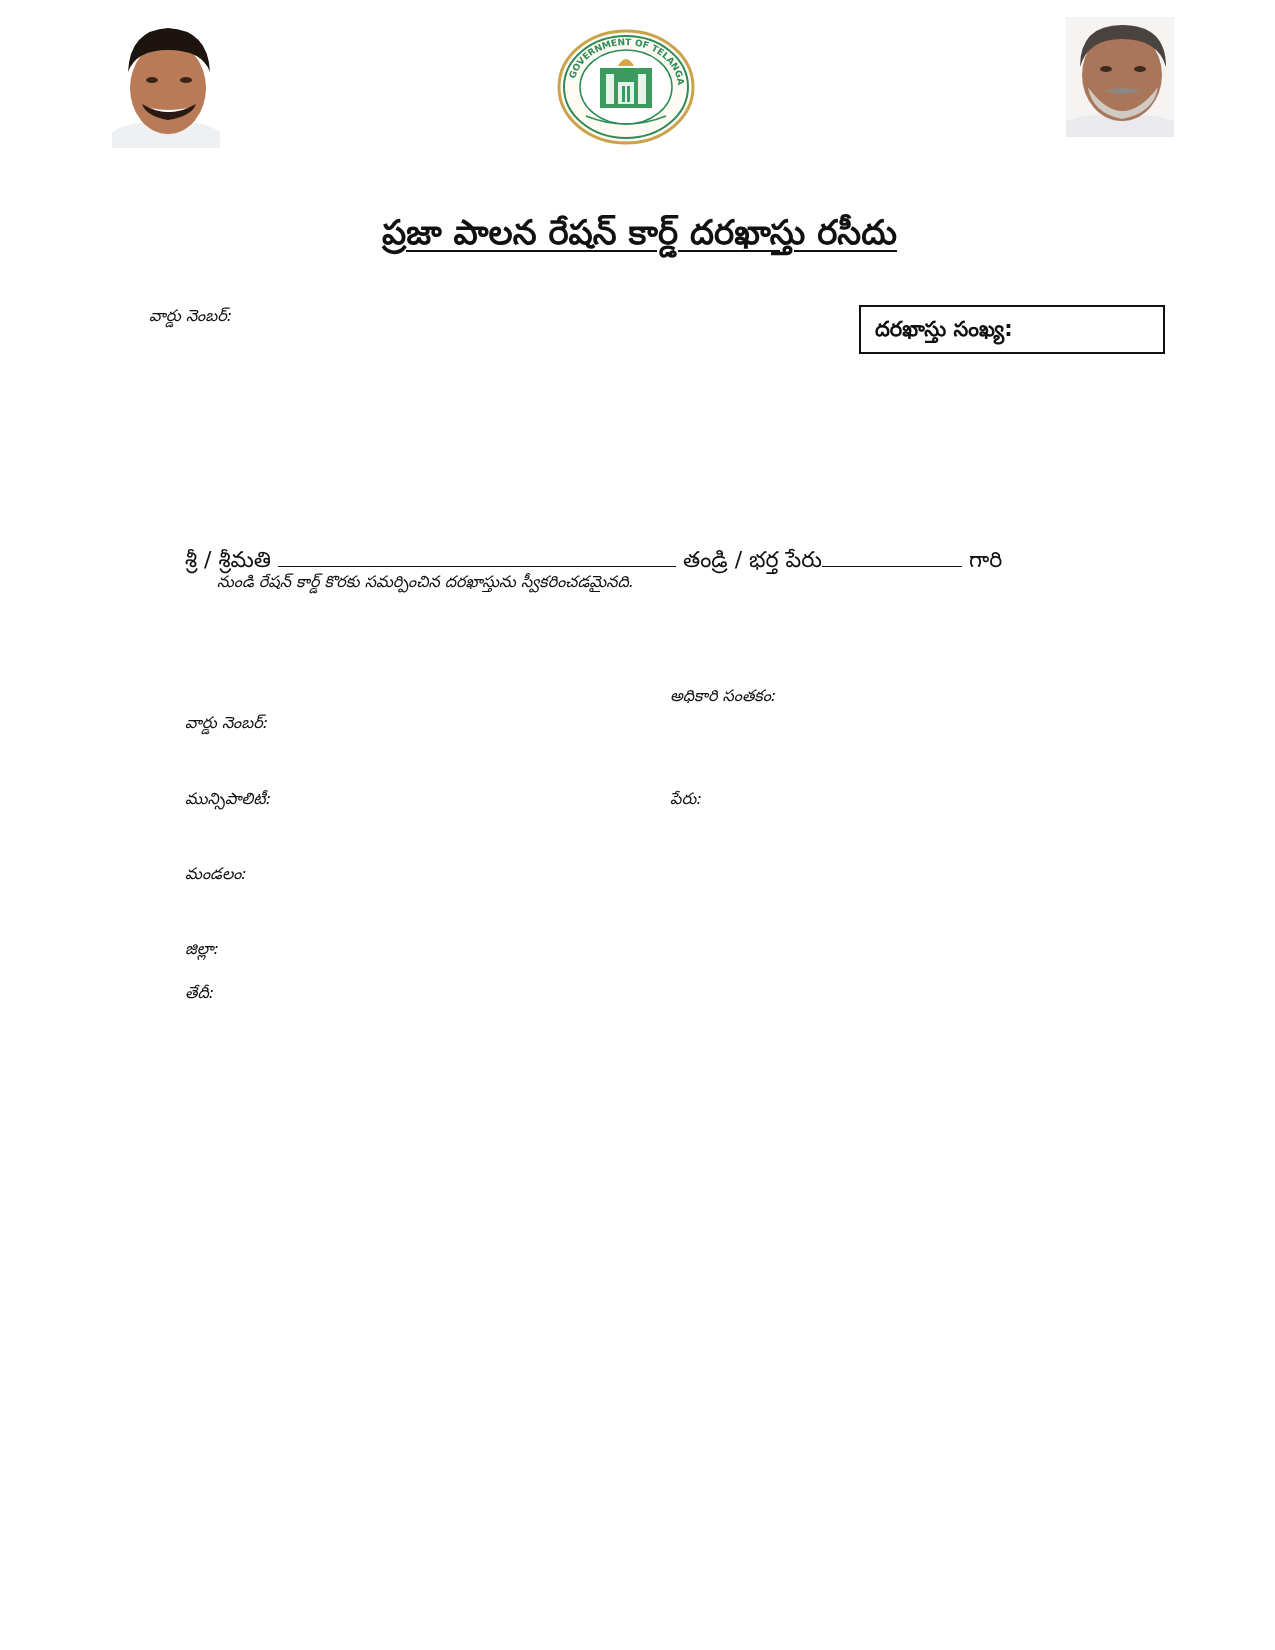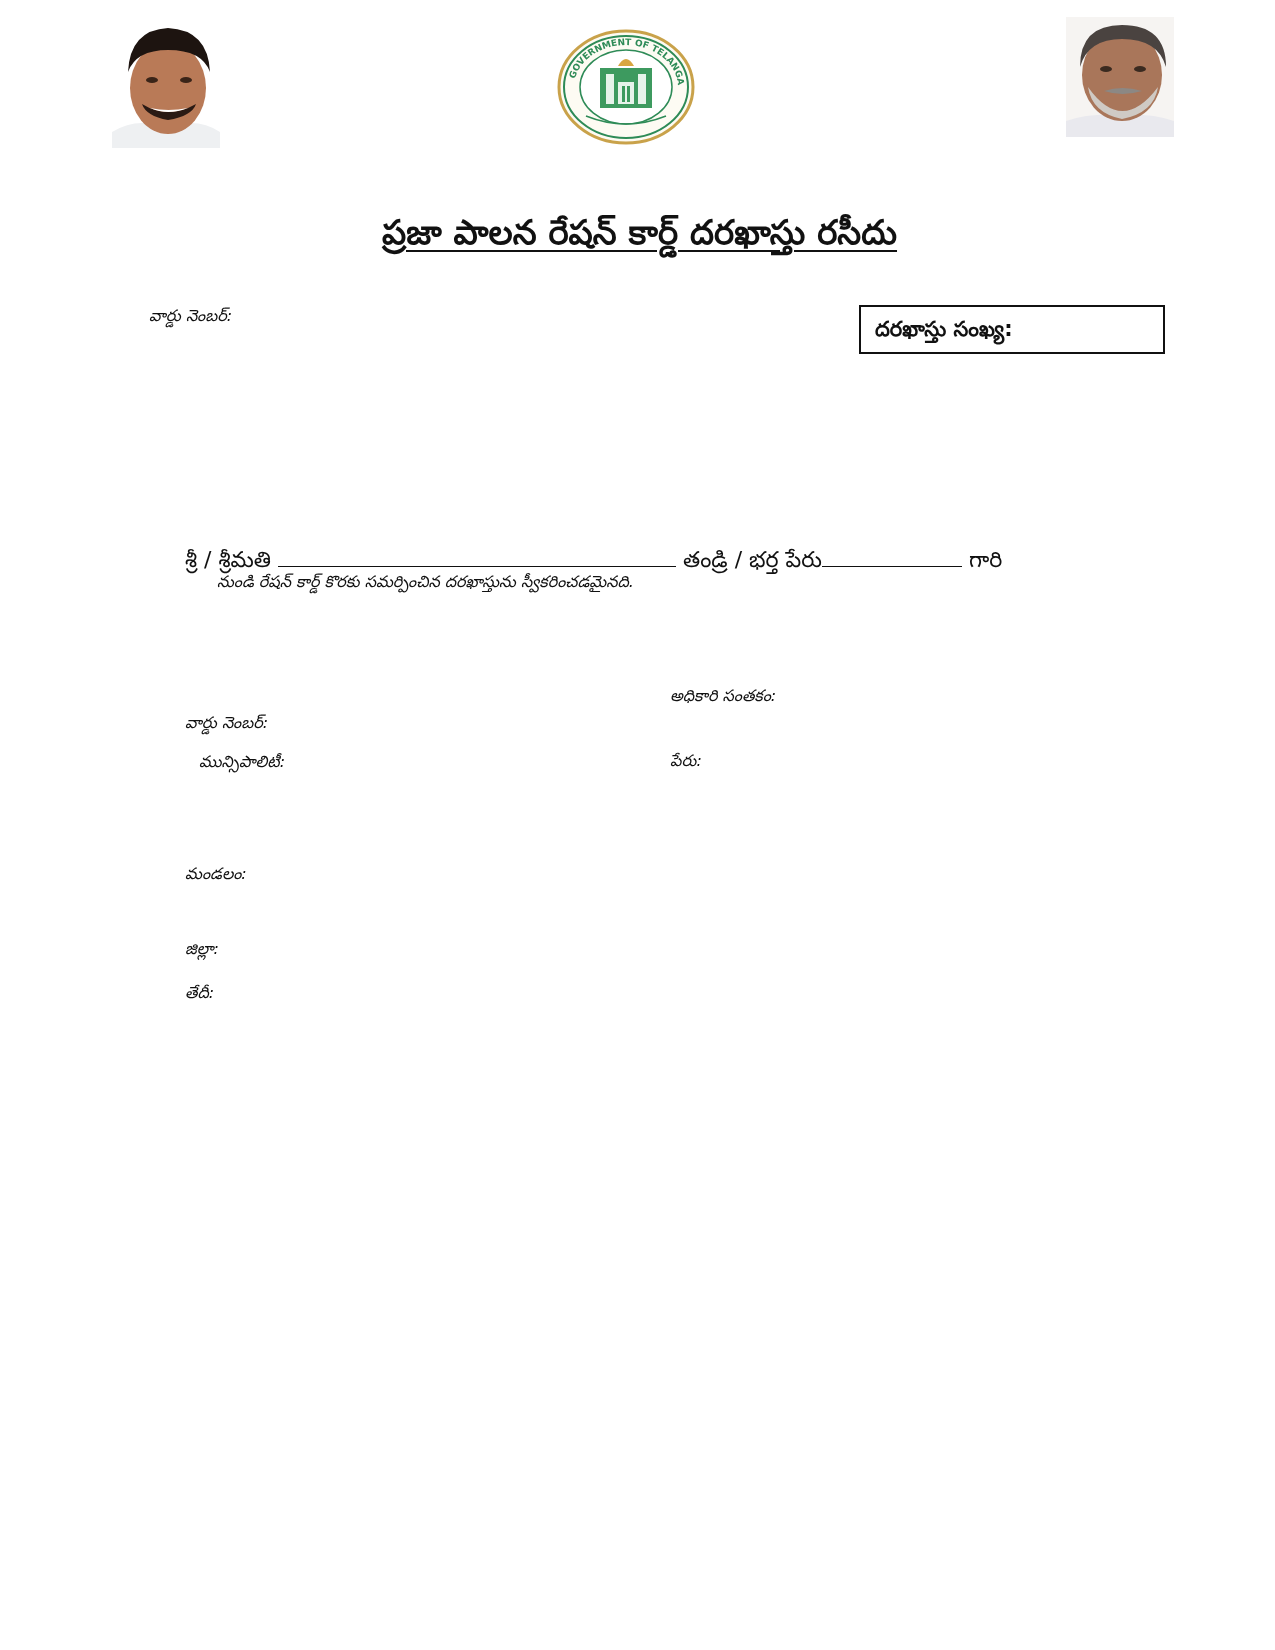--- a/index.html
+++ b/index.html
@@ -92,19 +92,19 @@
 <div class="line1">
   <span>శ్రీ / శ్రీమతి</span>
   <span class="blank" style="width:398px;"></span>
   <span>తండ్రి / భర్త పేరు</span><span class="blank" style="width:140px;"></span>
   <span>గారి</span>
 </div>
 
 <div class="lbl" style="left:185px; top:572px;margin-left:32px;">నుండి రేషన్ కార్డ్ కొరకు సమర్పించిన దరఖాస్తును స్వీకరించడమైనది.</div>
 
 <div class="lbl" style="left:185px; top:713px;">వార్డు నెంబర్:</div>
-<div class="lbl" style="left:185px; top:752px;margin-left:14px;">మున్సిపాలిటీ:</div>
+<div class="lbl" style="left:185px; top:789px;">మున్సిపాలిటీ:</div>
 <div class="lbl" style="left:185px; top:864px;text-align:center;">మండలం:</div>
 <div class="lbl" style="left:185px; top:939px;">జిల్లా:</div>
 <div class="lbl" style="left:185px; top:983px;">తేదీ:</div>
 
 <div class="lbl" style="left:670px; top:678px;margin-top:8px;">అధికారి సంతకం:</div>
-<div class="lbl" style="left:670px; top:751px;">పేరు:</div>
+<div class="lbl" style="left:670px; top:789px;">పేరు:</div>
 
 </body></html>

